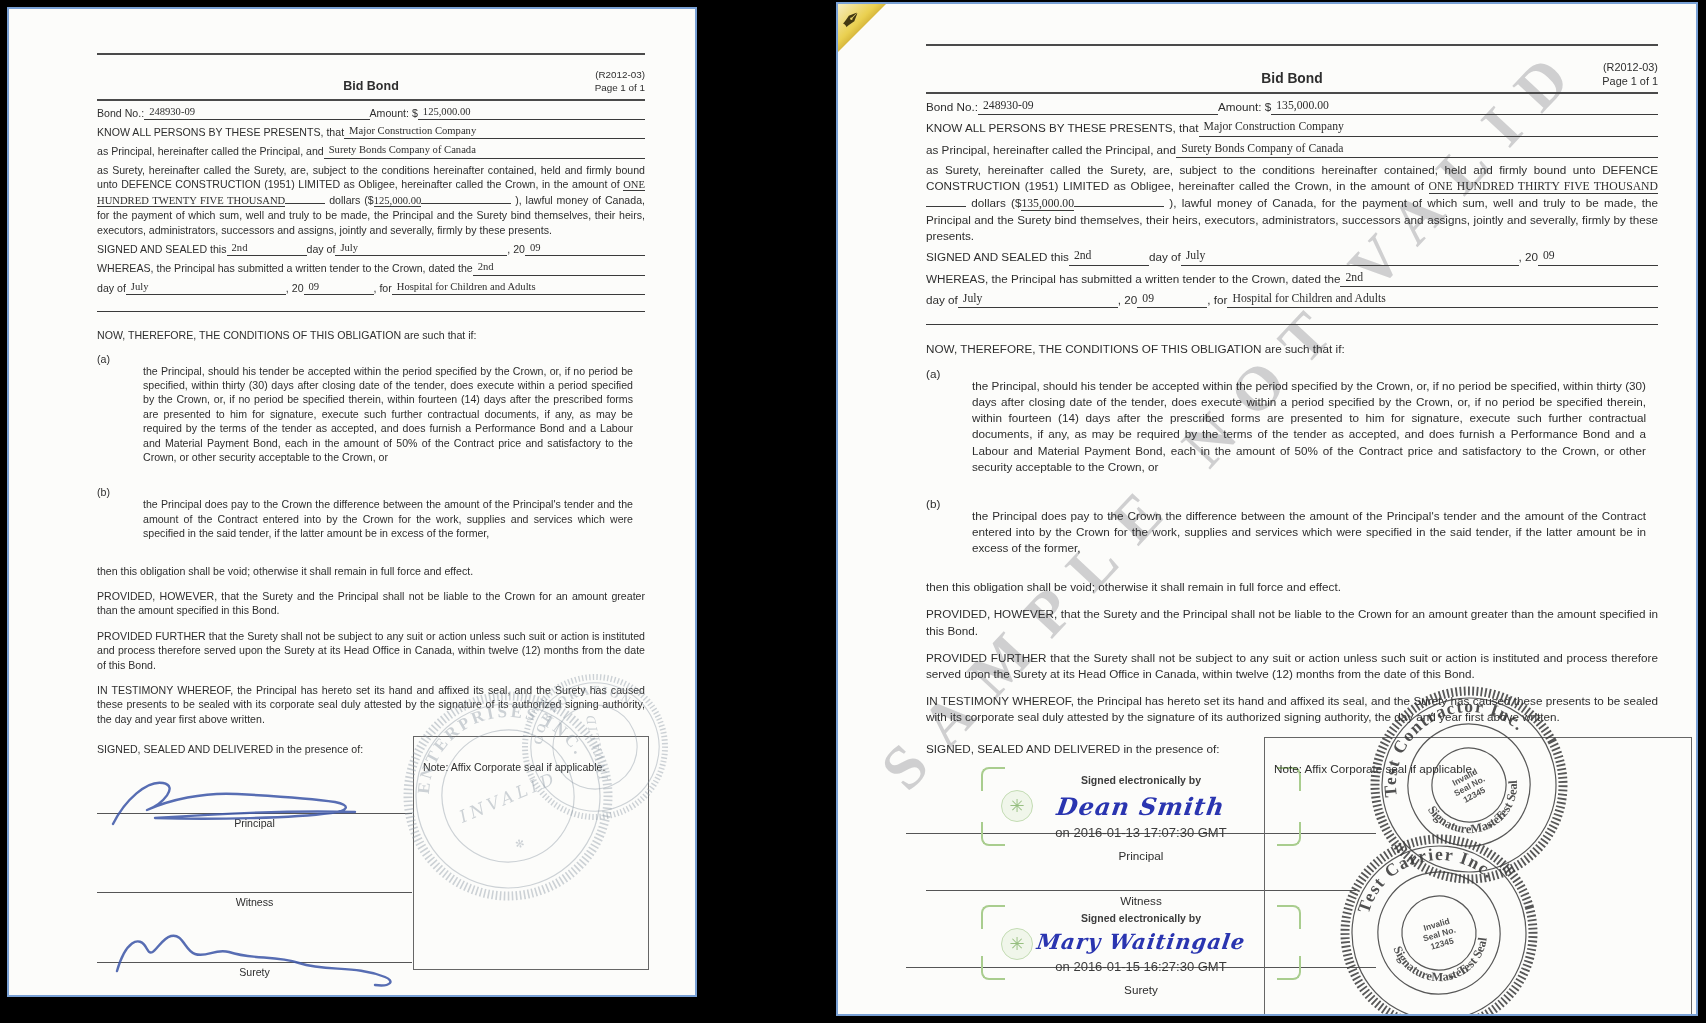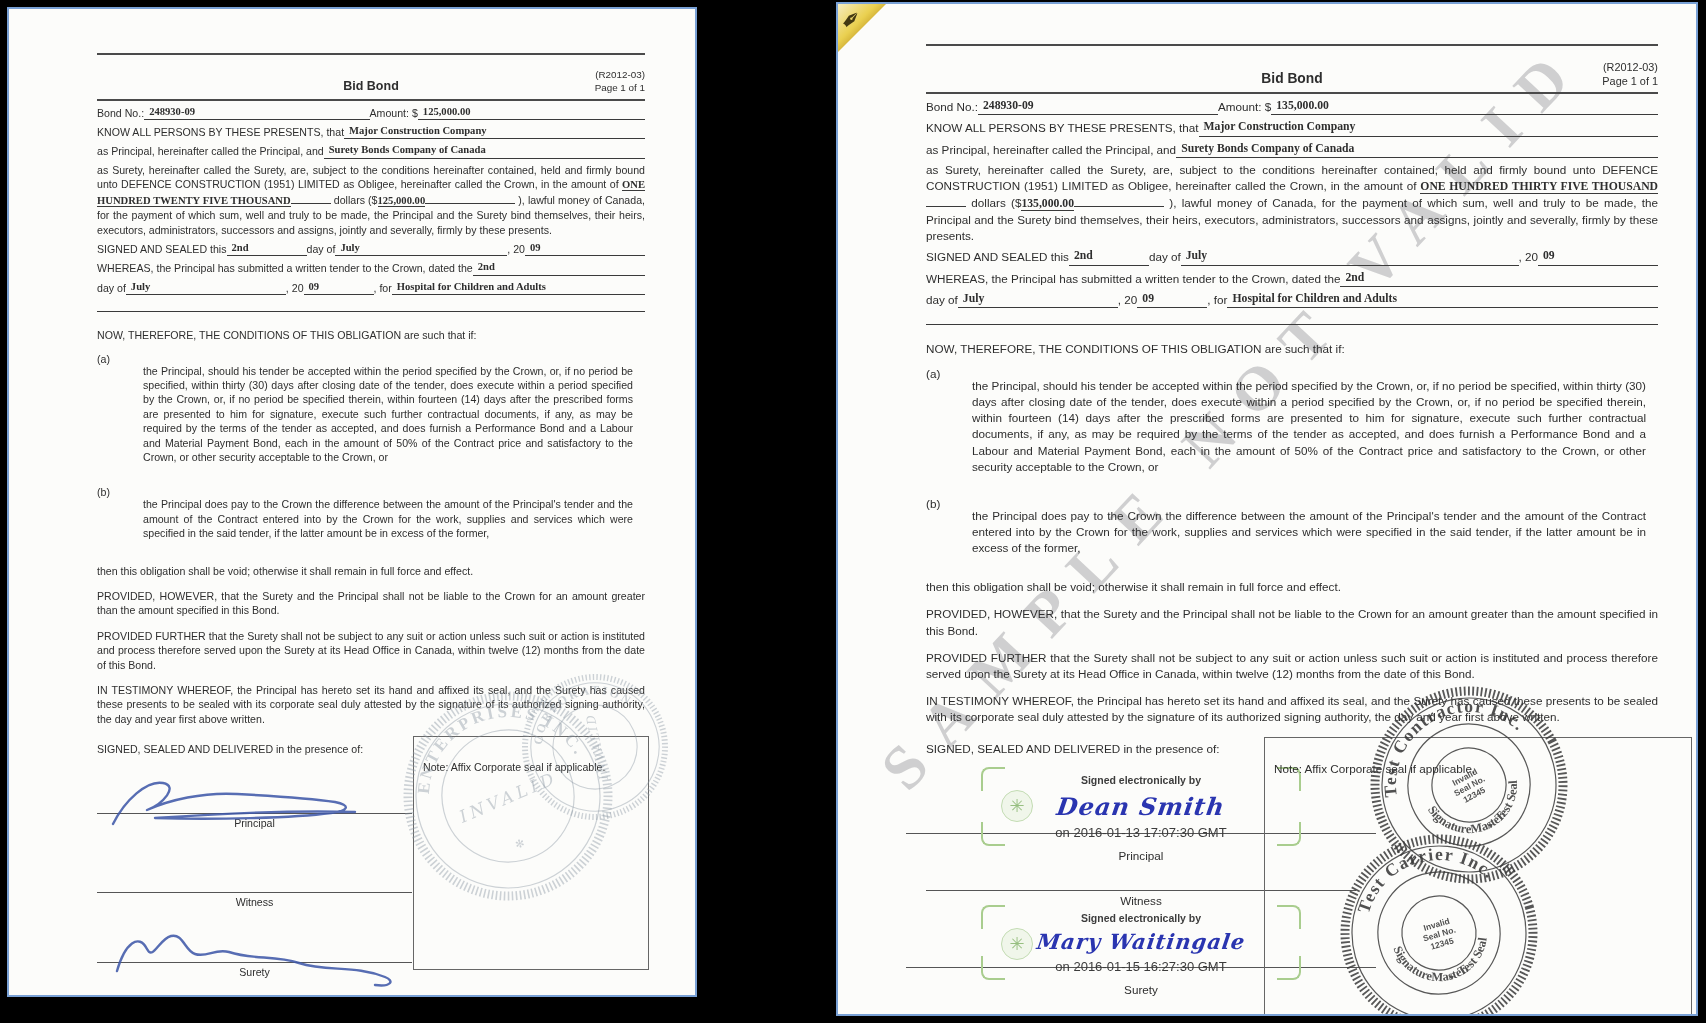--- a/index.html
+++ b/index.html
@@ -12,21 +12,21 @@
   .page-right .content{margin:40px 38px 0 88px;font-size:11.7px;line-height:1.38;}
 
   .hdr{border-top:2px solid #4a4a4a;border-bottom:2px solid #4a4a4a;display:grid;grid-template-columns:1fr auto 1fr;align-items:end;padding:14px 0 4px;}
   .hdr-title{font-weight:bold;font-size:1.18em;grid-column:2;}
   .hdr-meta{grid-column:3;justify-self:end;text-align:right;font-size:.93em;line-height:1.3;}
 
   .row{display:flex;align-items:flex-end;margin-top:3px;}
   .lbl{white-space:nowrap;}
   .fill{flex:1 1 auto;border-bottom:1px solid #3a3a3a;padding:0 5px;min-height:1em;}
   .fill.fx70{flex:0 0 70px;} .fill.fx100{flex:0 0 110px;} .fill.fx150{flex:0 0 150px;} .fill.fx60{flex:0 0 60px;} .fill.fx230{flex:0 0 230px;}
-  .fillv{font-family:"Liberation Serif",serif;font-weight:bold;border-bottom:1px solid #3a3a3a;}
+  .fillv{font-family:"Liberation Serif",serif;font-weight:normal;border-bottom:1px solid #3a3a3a;}
   .fill .fillv{border-bottom:none;}
   .ul-pad{display:inline-block;border-bottom:1px solid #3a3a3a;height:.95em;vertical-align:baseline;}
   .w40{width:40px;} .w90{width:90px;}
   .para{margin:11px 0 0;} .j{text-align:justify;} .mt14{}
   .item{display:flex;gap:12px;margin-top:9px;}
   .item .marker{flex:none;width:22px;}
   .item p{flex:1;margin:12px;}
   .blankline{border-bottom:1px solid #3a3a3a;height:16px;}
 
   .sig-area{position:relative;margin-top:16px;}

